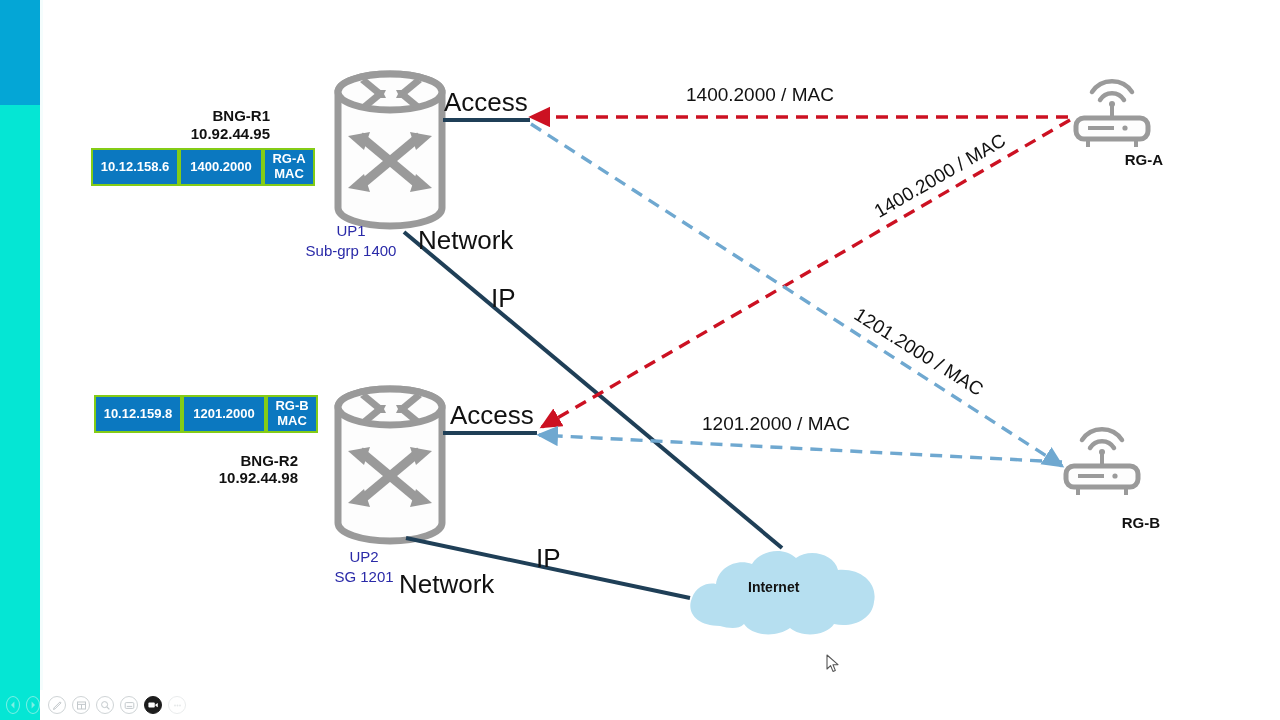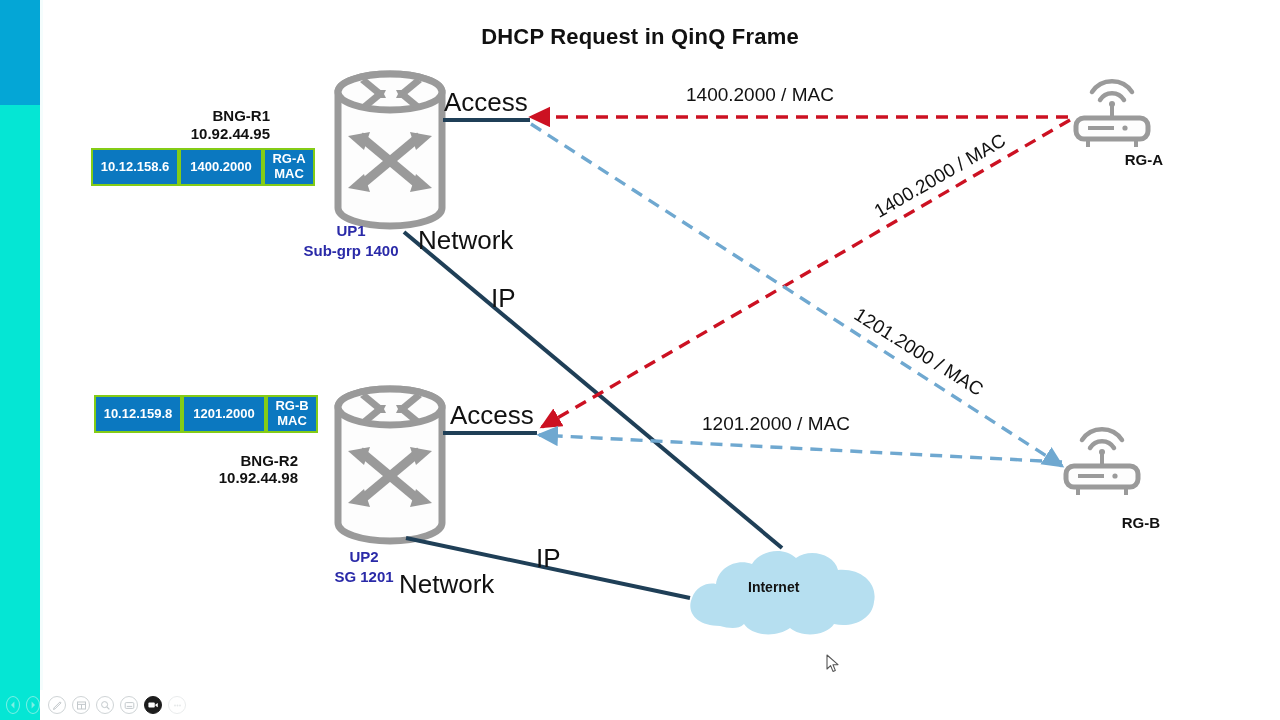--- a/index.html
+++ b/index.html
@@ -23,21 +23,21 @@
   
   .title{
     position:absolute;left:0;top:24px;width:1280px;text-align:center;
     font-size:22px;font-weight:bold;color:#111;letter-spacing:.2px;
   }
 
   
   .lbl{position:absolute;white-space:nowrap;color:#111;}
   .lbl-big{font-size:26px;}
   .lbl-dev{font-size:15px;font-weight:bold;text-align:right;}
-  .lbl-up{font-size:15px;font-weight:bold;color:#2a2aa8;text-align:center;white-space:nowrap;}
+  .lbl-up{font-size:15px;font-weight:normal;color:#2a2aa8;text-align:center;white-space:nowrap;}
   .lbl-flow{font-size:19px;color:#111;white-space:nowrap;}
   .lbl-cloud{font-size:14px;font-weight:bold;color:#111;text-align:right;}
 
   
   .pkt{position:absolute;display:flex;height:38px;}
   .pkt .cell{
     background:#0b78c0;border:2px solid #84cc16;
     color:#ffffff;font-size:13px;font-weight:bold;
     display:flex;align-items:center;justify-content:center;
     text-align:center;line-height:1.12;box-sizing:border-box;
@@ -70,21 +70,20 @@
 <body>
 
 <div id="stage">
 
   <div class="rail">
     <div class="rail-top"></div>
     <div class="rail-bot"></div>
   </div>
   <div class="rail-edge"></div>
 
-  <div class="title">DHCP Request in QinQ Frame</div>
 
   <svg id="canvas" viewBox="0 0 1280 690" xmlns="http://www.w3.org/2000/svg">
     <defs>
       <marker id="ah-red" markerWidth="7" markerHeight="7" refX="5.6" refY="3" orient="auto" markerUnits="strokeWidth">
         <path d="M0,0 L6.4,3 L0,6 z" fill="#cc1122"></path>
       </marker>
       <marker id="ah-blue" markerWidth="7" markerHeight="7" refX="5.6" refY="3" orient="auto" markerUnits="strokeWidth">
         <path d="M0,0 L6.4,3 L0,6 z" fill="#6fa8d0"></path>
       </marker>
 

